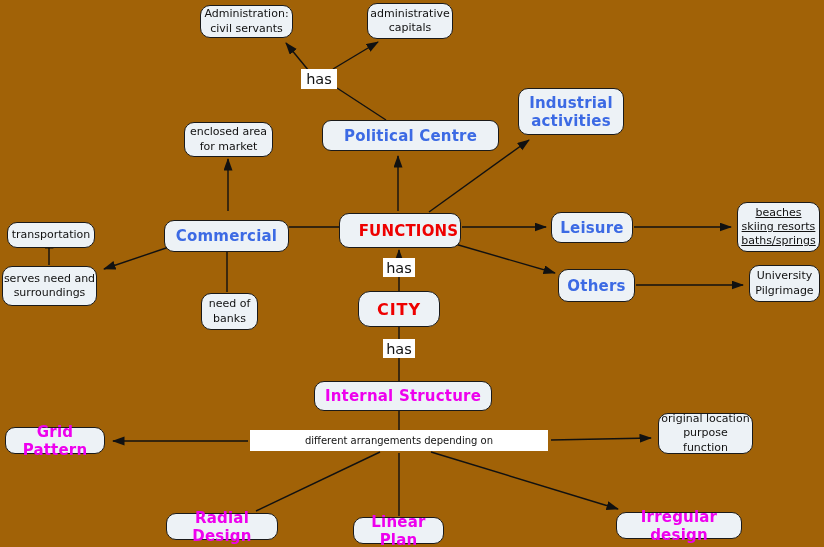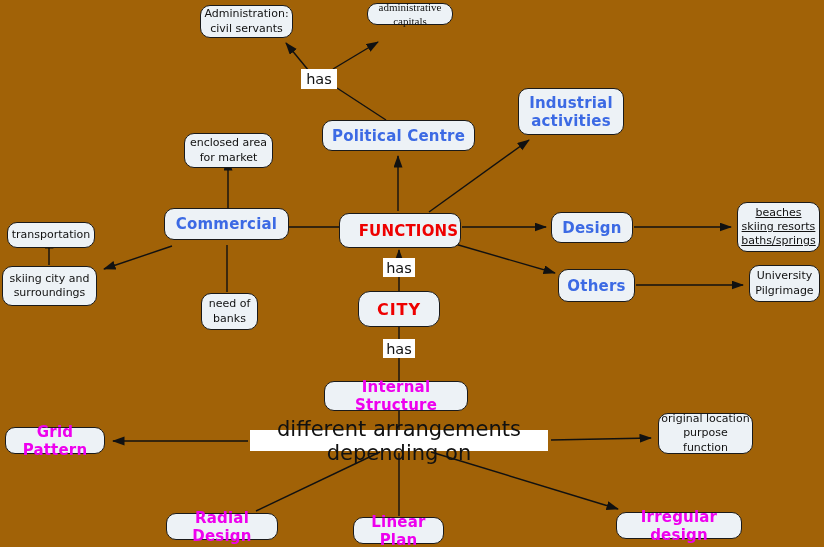--- a/index.html
+++ b/index.html
@@ -22,21 +22,21 @@
   .node{font-weight:bold;font-size:15px;letter-spacing:.2px;}
   .blue{color:var(--blue);}
   .red{color:var(--red);}
   .magenta{color:var(--magenta);}
   .city{font-size:16px;letter-spacing:1px;border-radius:12px;}
   .linklabel{
     position:absolute;display:flex;align-items:center;justify-content:center;
     font-weight:normal;color:#111;background:#ffffff;text-align:center;
   }
   .has{font-size:14.5px;}
-  .arrangements{font-size:21px;}
+  .arrangements{font-size:10px;}
 </style>
 </head>
 <body>
 
 <div id="canvas">
 
   <svg id="wires" viewBox="0 0 824 547" aria-hidden="true">
     <defs>
       <marker id="ah" markerWidth="14" markerHeight="11" refX="11.5" refY="4.5" orient="auto" markerUnits="userSpaceOnUse">
         <path class="ahp" d="M0,0 L12.5,4.5 L0,9 Z"></path>
@@ -63,47 +63,47 @@
     <line x1="399" y1="411" x2="399" y2="430"></line>
     <line x1="248" y1="441" x2="113" y2="441" marker-end="url(#ah)"></line>
     <line x1="551" y1="440" x2="651" y2="438" marker-end="url(#ah)"></line>
     <line x1="380" y1="452" x2="256" y2="511"></line>
     <line x1="399" y1="453" x2="399" y2="516"></line>
     <line x1="431" y1="452" x2="618" y2="509" marker-end="url(#ah)"></line>
   </svg>
 
   <div class="box ann" style="left:200px;top:5px;width:93px;height:33px;">Administration:
 civil servants</div>
-  <div class="box ann" style="left:367px;top:3px;width:86px;height:22px;font-family:Liberation Serif, serif;">administrative
+  <div class="box ann" style="left:367px;top:3px;width:86px;height:36px;">administrative
 capitals</div>
-  <div class="box ann" style="left:184px;top:133px;width:89px;height:35px;">enclosed area
+  <div class="box ann" style="left:184px;top:122px;width:89px;height:35px;">enclosed area
 for market</div>
   <div class="box ann" style="left:7px;top:222px;width:88px;height:26px;">transportation</div>
-  <div class="box ann" style="left:2px;top:266px;width:95px;height:40px;">skiing city and
+  <div class="box ann" style="left:2px;top:266px;width:95px;height:40px;">serves need and
 surroundings</div>
   <div class="box ann" style="left:201px;top:293px;width:57px;height:37px;">need of
 banks</div>
   <div class="box ann" style="left:737px;top:202px;width:83px;height:50px;text-decoration:underline;">beaches
 skiing resorts
 baths/springs</div>
   <div class="box ann" style="left:749px;top:265px;width:71px;height:37px;">University
 Pilgrimage</div>
   <div class="box ann" style="left:658px;top:413px;width:95px;height:41px;">original location
 purpose
 function</div>
 
-  <div class="box node blue" style="left:322px;top:120px;width:153px;height:31px;">Political Centre</div>
+  <div class="box node blue" style="left:322px;top:120px;width:177px;height:31px;border-radius:9px;">Political Centre</div>
   <div class="box node blue" style="left:518px;top:88px;width:106px;height:47px;">Industrial
 activities</div>
-  <div class="box node blue" style="left:164px;top:208px;width:125px;height:32px;">Commercial</div>
+  <div class="box node blue" style="left:164px;top:220px;width:125px;height:32px;">Commercial</div>
   <div class="box node red" style="left:339px;top:213px;width:122px;height:35px;padding-left:17px;">FUNCTIONS</div>
-  <div class="box node blue" style="left:551px;top:212px;width:82px;height:31px;">Design</div>
+  <div class="box node blue" style="left:551px;top:212px;width:82px;height:31px;">Leisure</div>
   <div class="box node blue" style="left:558px;top:269px;width:77px;height:33px;">Others</div>
   <div class="box node red city" style="left:358px;top:291px;width:82px;height:36px;">CITY</div>
-  <div class="box node magenta" style="left:324px;top:381px;width:144px;height:30px;">Internal Structure</div>
+  <div class="box node magenta" style="left:314px;top:381px;width:178px;height:30px;">Internal Structure</div>
   <div class="box node magenta" style="left:5px;top:427px;width:100px;height:27px;">Grid Pattern</div>
   <div class="box node magenta" style="left:166px;top:513px;width:112px;height:27px;">Radial Design</div>
   <div class="box node magenta" style="left:353px;top:517px;width:91px;height:27px;">Linear Plan</div>
   <div class="box node magenta" style="left:616px;top:512px;width:126px;height:27px;">Irregular design</div>
 
   <div class="linklabel has" style="left:301px;top:69px;width:36px;height:20px;">has</div>
   <div class="linklabel has" style="left:383px;top:258px;width:32px;height:19px;">has</div>
   <div class="linklabel has" style="left:383px;top:339px;width:32px;height:19px;">has</div>
   <div class="linklabel arrangements" style="left:250px;top:430px;width:298px;height:21px;">different arrangements depending on</div>
 

